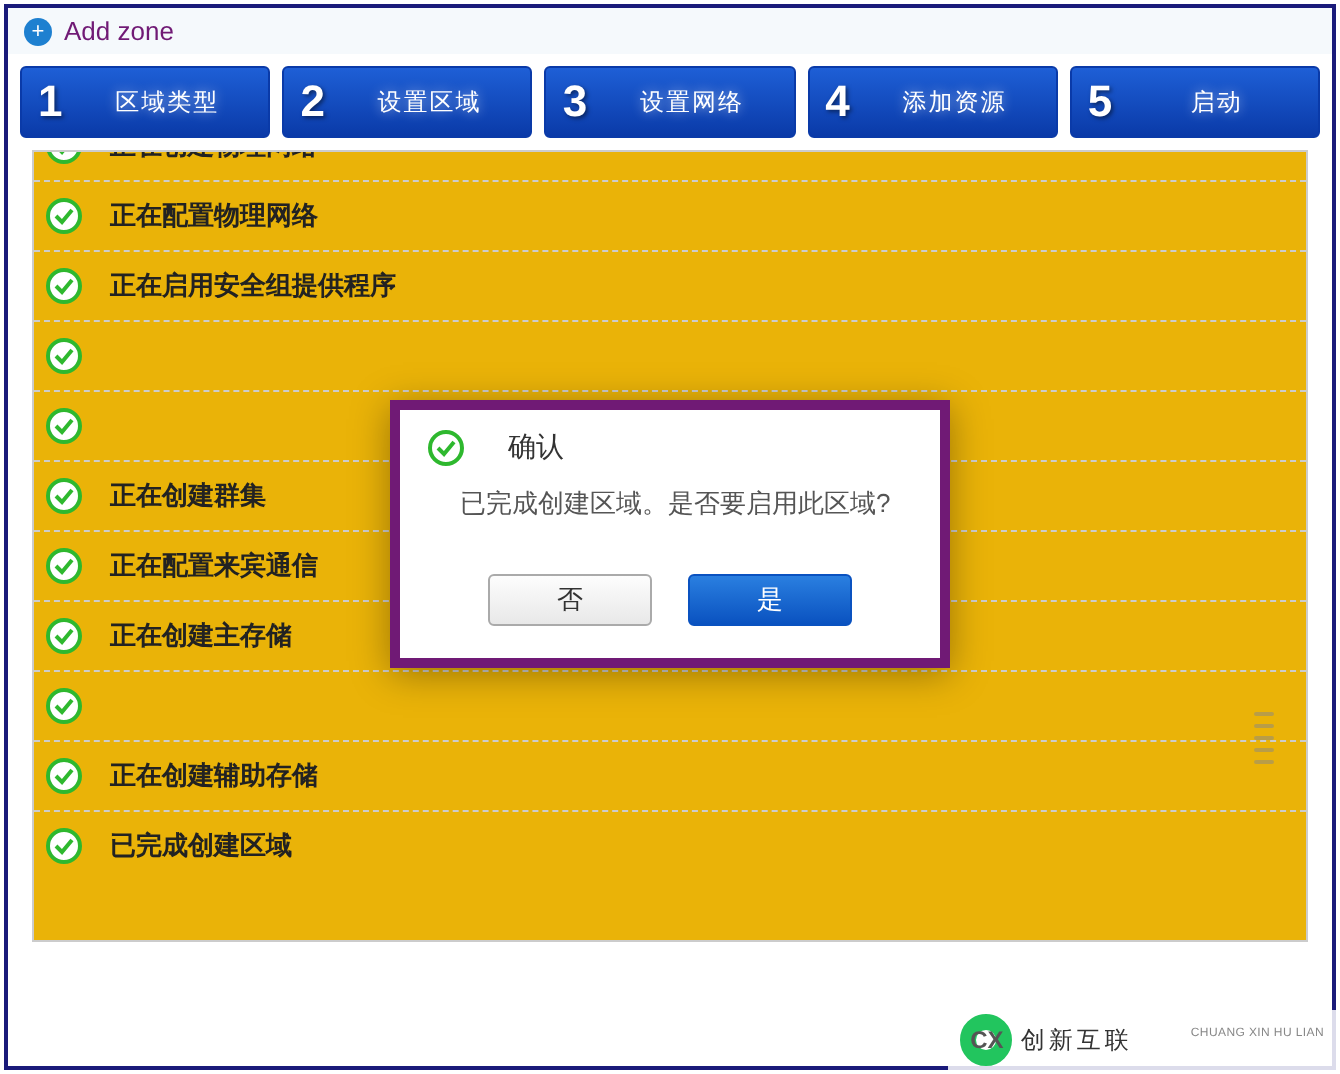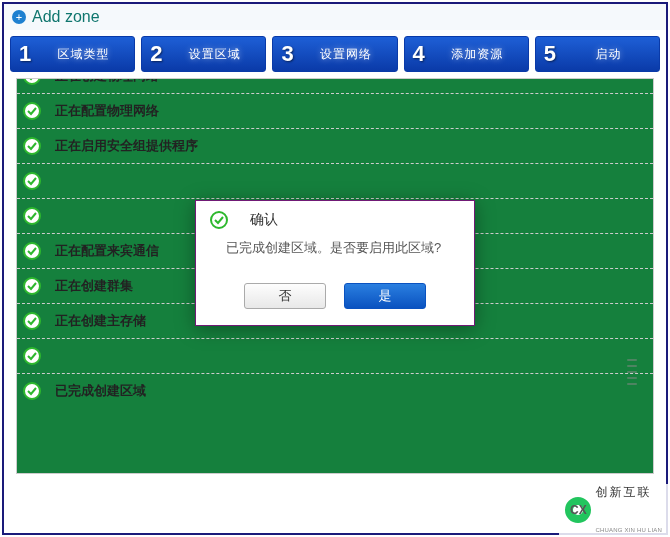--- a/index.html
+++ b/index.html
@@ -1,46 +1,46 @@
 <!DOCTYPE html>
 <html><head>
   <meta charset="utf-8">
   <style>
     * { margin: 0; padding: 0; box-sizing: border-box; font-family: "Microsoft YaHei", Arial, sans-serif; }
     body { width: 670px; height: 537px; position: relative; overflow: hidden; background: #fff; }
     .outer-border { border: 2px solid #1a1a7a; width: 666px; height: 533px; margin: 2px; position: relative; }
     .header-bar { display: flex; align-items: center; padding: 4px 8px; background: #f5f9fc; }
     .add-icon { width: 14px; height: 14px; border-radius: 50%; background: #1e80d0; color: #fff; font-size: 11px; line-height: 14px; text-align: center; margin-right: 6px; }
-    .header-title { font-size: 16px; color: #0f766e; }
+    .header-title { font-size: 13px; color: #701a75; }
     .wizard-steps { display: flex; gap: 6px; padding: 6px; }
     .wizard-step { flex: 1; height: 36px; background: linear-gradient(to bottom, #1e5fd6, #0a3aa8); color: #fff; border: 1px solid #0a3aa8; border-radius: 3px; display: flex; align-items: center; padding: 0 8px; position: relative; }
     .wizard-step .step-num { font-size: 22px; font-weight: bold; text-shadow: 1px 1px 2px rgba(0,0,0,0.5); width: 22px; }
     .wizard-step .step-label { font-size: 12px; text-align: center; flex: 1; text-shadow: 0 0 6px rgba(255,255,255,0.6); letter-spacing: 1px; }
     .status-msg { font-size: 14px; color: #333; padding: 10px 12px 6px 12px; }
-    .progress-panel { border: 1px solid #ccc; margin: 0 12px 10px 12px; height: 396px; overflow-y: auto; position: relative; background: #15803d; }
+    .progress-panel { border: 1px solid #ccc; margin: 0 12px 10px 12px; height: 396px; overflow-y: auto; position: relative; background: #eab308; }
     .progress-list { padding: 0; }
     .progress-item { display: flex; align-items: center; padding: 8px 6px; border-top: 1px dashed #ccc; }
     .progress-item:first-child { border-top: none; }
     .check-icon { width: 18px; height: 18px; border-radius: 50%; background: #fff; border: 2px solid #2eb82e; display: flex; align-items: center; justify-content: center; margin-right: 14px; }
     .check-icon svg { width: 10px; height: 10px; }
     .progress-label { font-size: 13px; font-weight: bold; color: #222; }
     .scroll-grip { position: absolute; right: 16px; top: 280px; width: 10px; height: 26px; display: flex; flex-direction: column; justify-content: space-between; opacity: 0.5; }
     .scroll-grip div { height: 2px; background: #888; border-radius: 1px; }
     .modal-backdrop { position: absolute; inset: 0; pointer-events: none; }
-    .modal { position: absolute; left: 195px; top: 200px; width: 280px; background: #fff; border: 1px solid #701a75; box-shadow: 0 3px 18px rgba(0,0,0,0.35); }
+    .modal { position: absolute; left: 195px; top: 200px; width: 280px; background: #fff; border: 5px solid #701a75; box-shadow: 0 3px 18px rgba(0,0,0,0.35); }
     .modal-header { display: flex; align-items: center; padding: 10px 14px; }
     .modal-title { font-size: 14px; color: #333; margin-left: 8px; }
     .modal-body { font-size: 13px; color: #555; padding: 0 14px 16px 14px; margin-left: 16px; }
     .modal-actions { display: flex; justify-content: center; gap: 18px; padding: 10px 0 16px 0; }
     .btn { width: 82px; height: 26px; border-radius: 3px; font-size: 13px; cursor: pointer; }
     .btn-no { background: linear-gradient(to bottom, #fdfdfd, #e8e8e8); border: 1px solid #aaa; color: #333; }
     .btn-yes { background: linear-gradient(to bottom, #2a7fe0, #0a52c0); border: 1px solid #0a52c0; color: #fff; }
     .watermark { position: absolute; right: 2px; bottom: 2px; display: flex; align-items: center; background: rgba(255,255,255,0.85); padding: 2px 6px; }
     .watermark .cx { width: 26px; height: 26px; border: 8px solid #22c55e; border-radius: 50%; display: flex; align-items: center; justify-content: center; font-weight: bold; color: #555; font-size: 12px; margin-right: 4px; }
-    .watermark .wm-text { display: flex; flex-direction: column; line-height: 1; gap: 29px; }
+    .watermark .wm-text { display: flex; line-height: 1; gap: 29px; }
     .watermark .wm-cn { font-size: 12px; color: #333; letter-spacing: 2px; }
     .watermark .wm-en { font-size: 6px; color: #888; letter-spacing: 0.2px; }
   </style>
 </head>
 <body>
 
 <div class="outer-border">
   <div class="header-bar">
     <div class="add-icon">+</div>
     <div class="header-title">Add zone</div>
@@ -109,44 +109,52 @@
               <path d="M1 5 L4 8 L9 2" stroke="#2eb82e" stroke-width="2" fill="none"></path>
             </svg>
           </span>
       </div>
       <div class="progress-item">
         <span class="check-icon">
             <svg viewBox="0 0 10 10">
               <path d="M1 5 L4 8 L9 2" stroke="#2eb82e" stroke-width="2" fill="none"></path>
             </svg>
           </span>
-        <span class="progress-label">正在配置来宾通信</span>
+        <span class="progress-label">正在创建群集</span>
       </div>
       <div class="progress-item">
         <span class="check-icon">
             <svg viewBox="0 0 10 10">
               <path d="M1 5 L4 8 L9 2" stroke="#2eb82e" stroke-width="2" fill="none"></path>
             </svg>
           </span>
-        <span class="progress-label">正在创建群集</span>
+        <span class="progress-label">正在配置来宾通信</span>
       </div>
       <div class="progress-item">
         <span class="check-icon">
             <svg viewBox="0 0 10 10">
               <path d="M1 5 L4 8 L9 2" stroke="#2eb82e" stroke-width="2" fill="none"></path>
             </svg>
           </span>
         <span class="progress-label">正在创建主存储</span>
       </div>
       <div class="progress-item">
         <span class="check-icon">
             <svg viewBox="0 0 10 10">
               <path d="M1 5 L4 8 L9 2" stroke="#2eb82e" stroke-width="2" fill="none"></path>
             </svg>
           </span>
+      </div>
+      <div class="progress-item">
+        <span class="check-icon">
+            <svg viewBox="0 0 10 10">
+              <path d="M1 5 L4 8 L9 2" stroke="#2eb82e" stroke-width="2" fill="none"></path>
+            </svg>
+          </span>
+        <span class="progress-label">正在创建辅助存储</span>
       </div>
       <div class="progress-item">
         <span class="check-icon">
             <svg viewBox="0 0 10 10">
               <path d="M1 5 L4 8 L9 2" stroke="#2eb82e" stroke-width="2" fill="none"></path>
             </svg>
           </span>
         <span class="progress-label">已完成创建区域</span>
       </div>
     </div>

